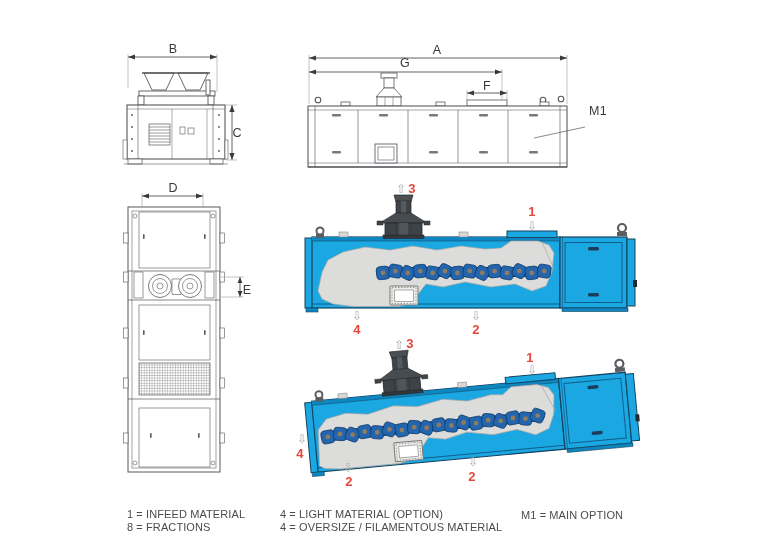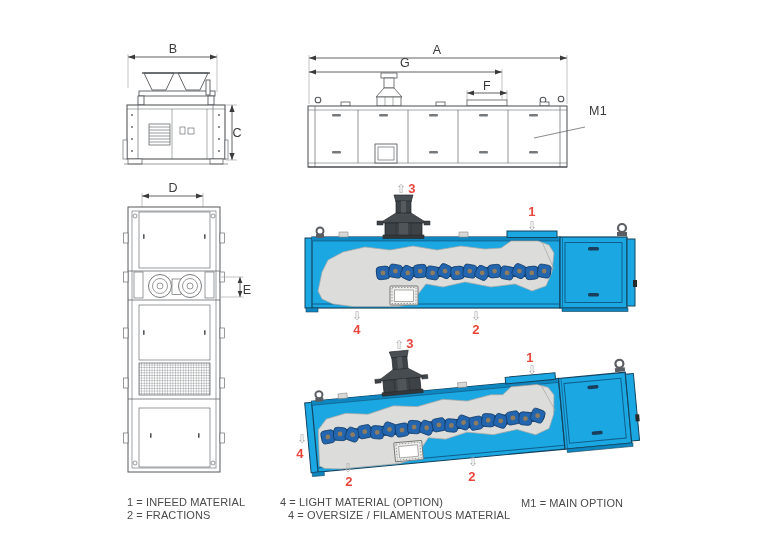--- a/index.html
+++ b/index.html
@@ -4,21 +4,21 @@
 <style>
   html,body{margin:0;padding:0;}
   body{width:768px;height:538px;background:#ffffff;position:relative;overflow:hidden;
        font-family:"Liberation Sans",sans-serif;}
   .view{position:absolute;}
   .lbl{position:absolute;transform:translate(-50%,-50%);font-size:12.5px;color:#3A3A3C;
        letter-spacing:.2px;line-height:1;white-space:nowrap;}
   .red{color:#E8463C;font-weight:700;font-size:13px;}
   .arrow{position:absolute;transform:translate(-50%,-50%);color:#A9A9A9;font-size:12px;line-height:1;}
   .legend-line{position:absolute;font-size:11px;line-height:13px;color:#4B4B4D;
-       letter-spacing:.1px;white-space:nowrap;}
+       letter-spacing:.1px;white-space:nowrap;margin-top:12px;}
 </style>
 </head>
 <body>
 
 <svg class="view" style="left:110px;top:35px" width="140" height="145" viewBox="0 0 140 145" xmlns="http://www.w3.org/2000/svg">
   <g stroke="#3A3A3C" stroke-width=".8" fill="#3A3A3C">
     <line x1="18" y1="22" x2="107" y2="22"></line>
     <polygon points="18,22 25,19.4 25,24.6" stroke="none"></polygon>
     <polygon points="107,22 100,19.4 100,24.6" stroke="none"></polygon>
     <line x1="18" y1="19" x2="18" y2="53" stroke="#9a9a9c" stroke-width=".6"></line>
@@ -366,16 +366,16 @@
 <div class="lbl red" style="left:530px;top:357px">1</div>
 <span class="arrow" style="left:532px;top:370px">⇩</span>
 <span class="arrow" style="left:302px;top:439px">⇩</span>
 <div class="lbl red" style="left:300px;top:453px">4</div>
 <span class="arrow" style="left:348px;top:468px">⇩</span>
 <div class="lbl red" style="left:349px;top:481px">2</div>
 <span class="arrow" style="left:473px;top:462px">⇩</span>
 <div class="lbl red" style="left:472px;top:476px">2</div>
 
 <div class="legend-line" style="left:127px;top:496px">1 = INFEED MATERIAL</div>
-<div class="legend-line" style="left:127px;top:509px">2 = FRACTIONS</div>
+<div class="legend-line" style="left:127px;top:509px">8 = FRACTIONS</div>
 <div class="legend-line" style="left:280px;top:496px">4 = LIGHT MATERIAL (OPTION)</div>
-<div class="legend-line" style="left:288px;top:509px">4 = OVERSIZE / FILAMENTOUS MATERIAL</div>
+<div class="legend-line" style="left:280px;top:509px">4 = OVERSIZE / FILAMENTOUS MATERIAL</div>
 <div class="legend-line" style="left:521px;top:497px">M1 = MAIN OPTION</div>
 
 </body></html>

